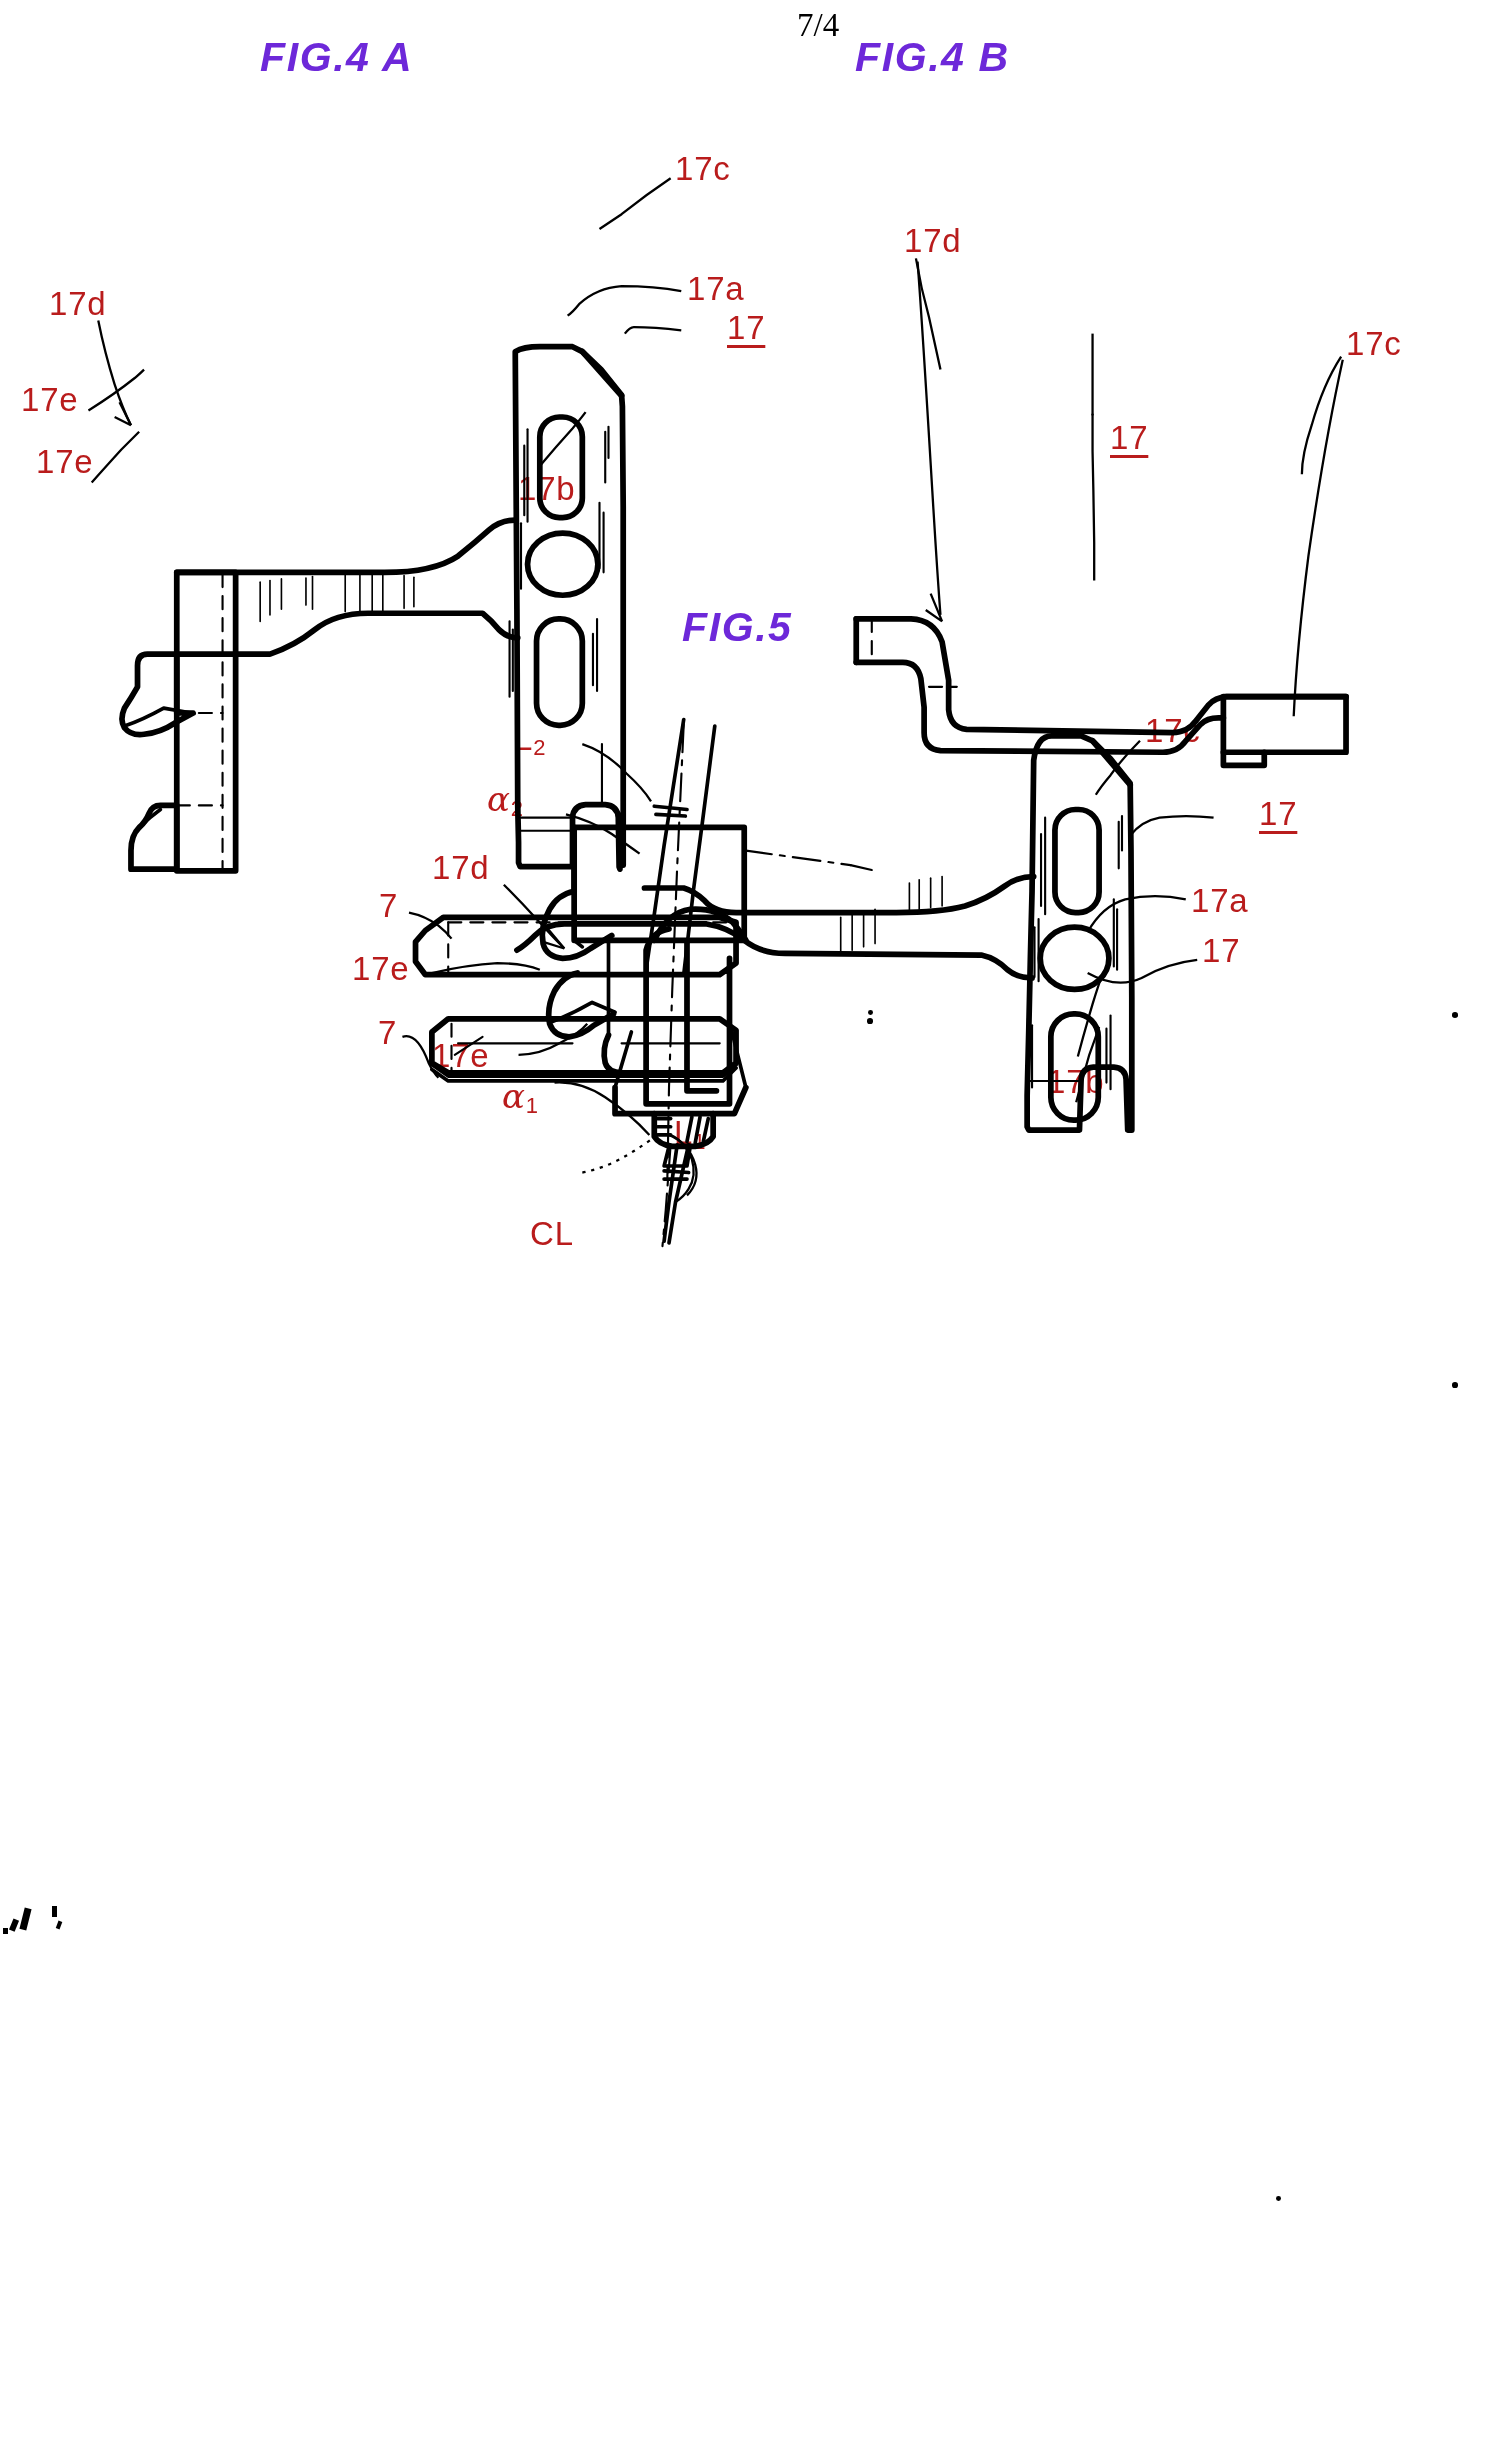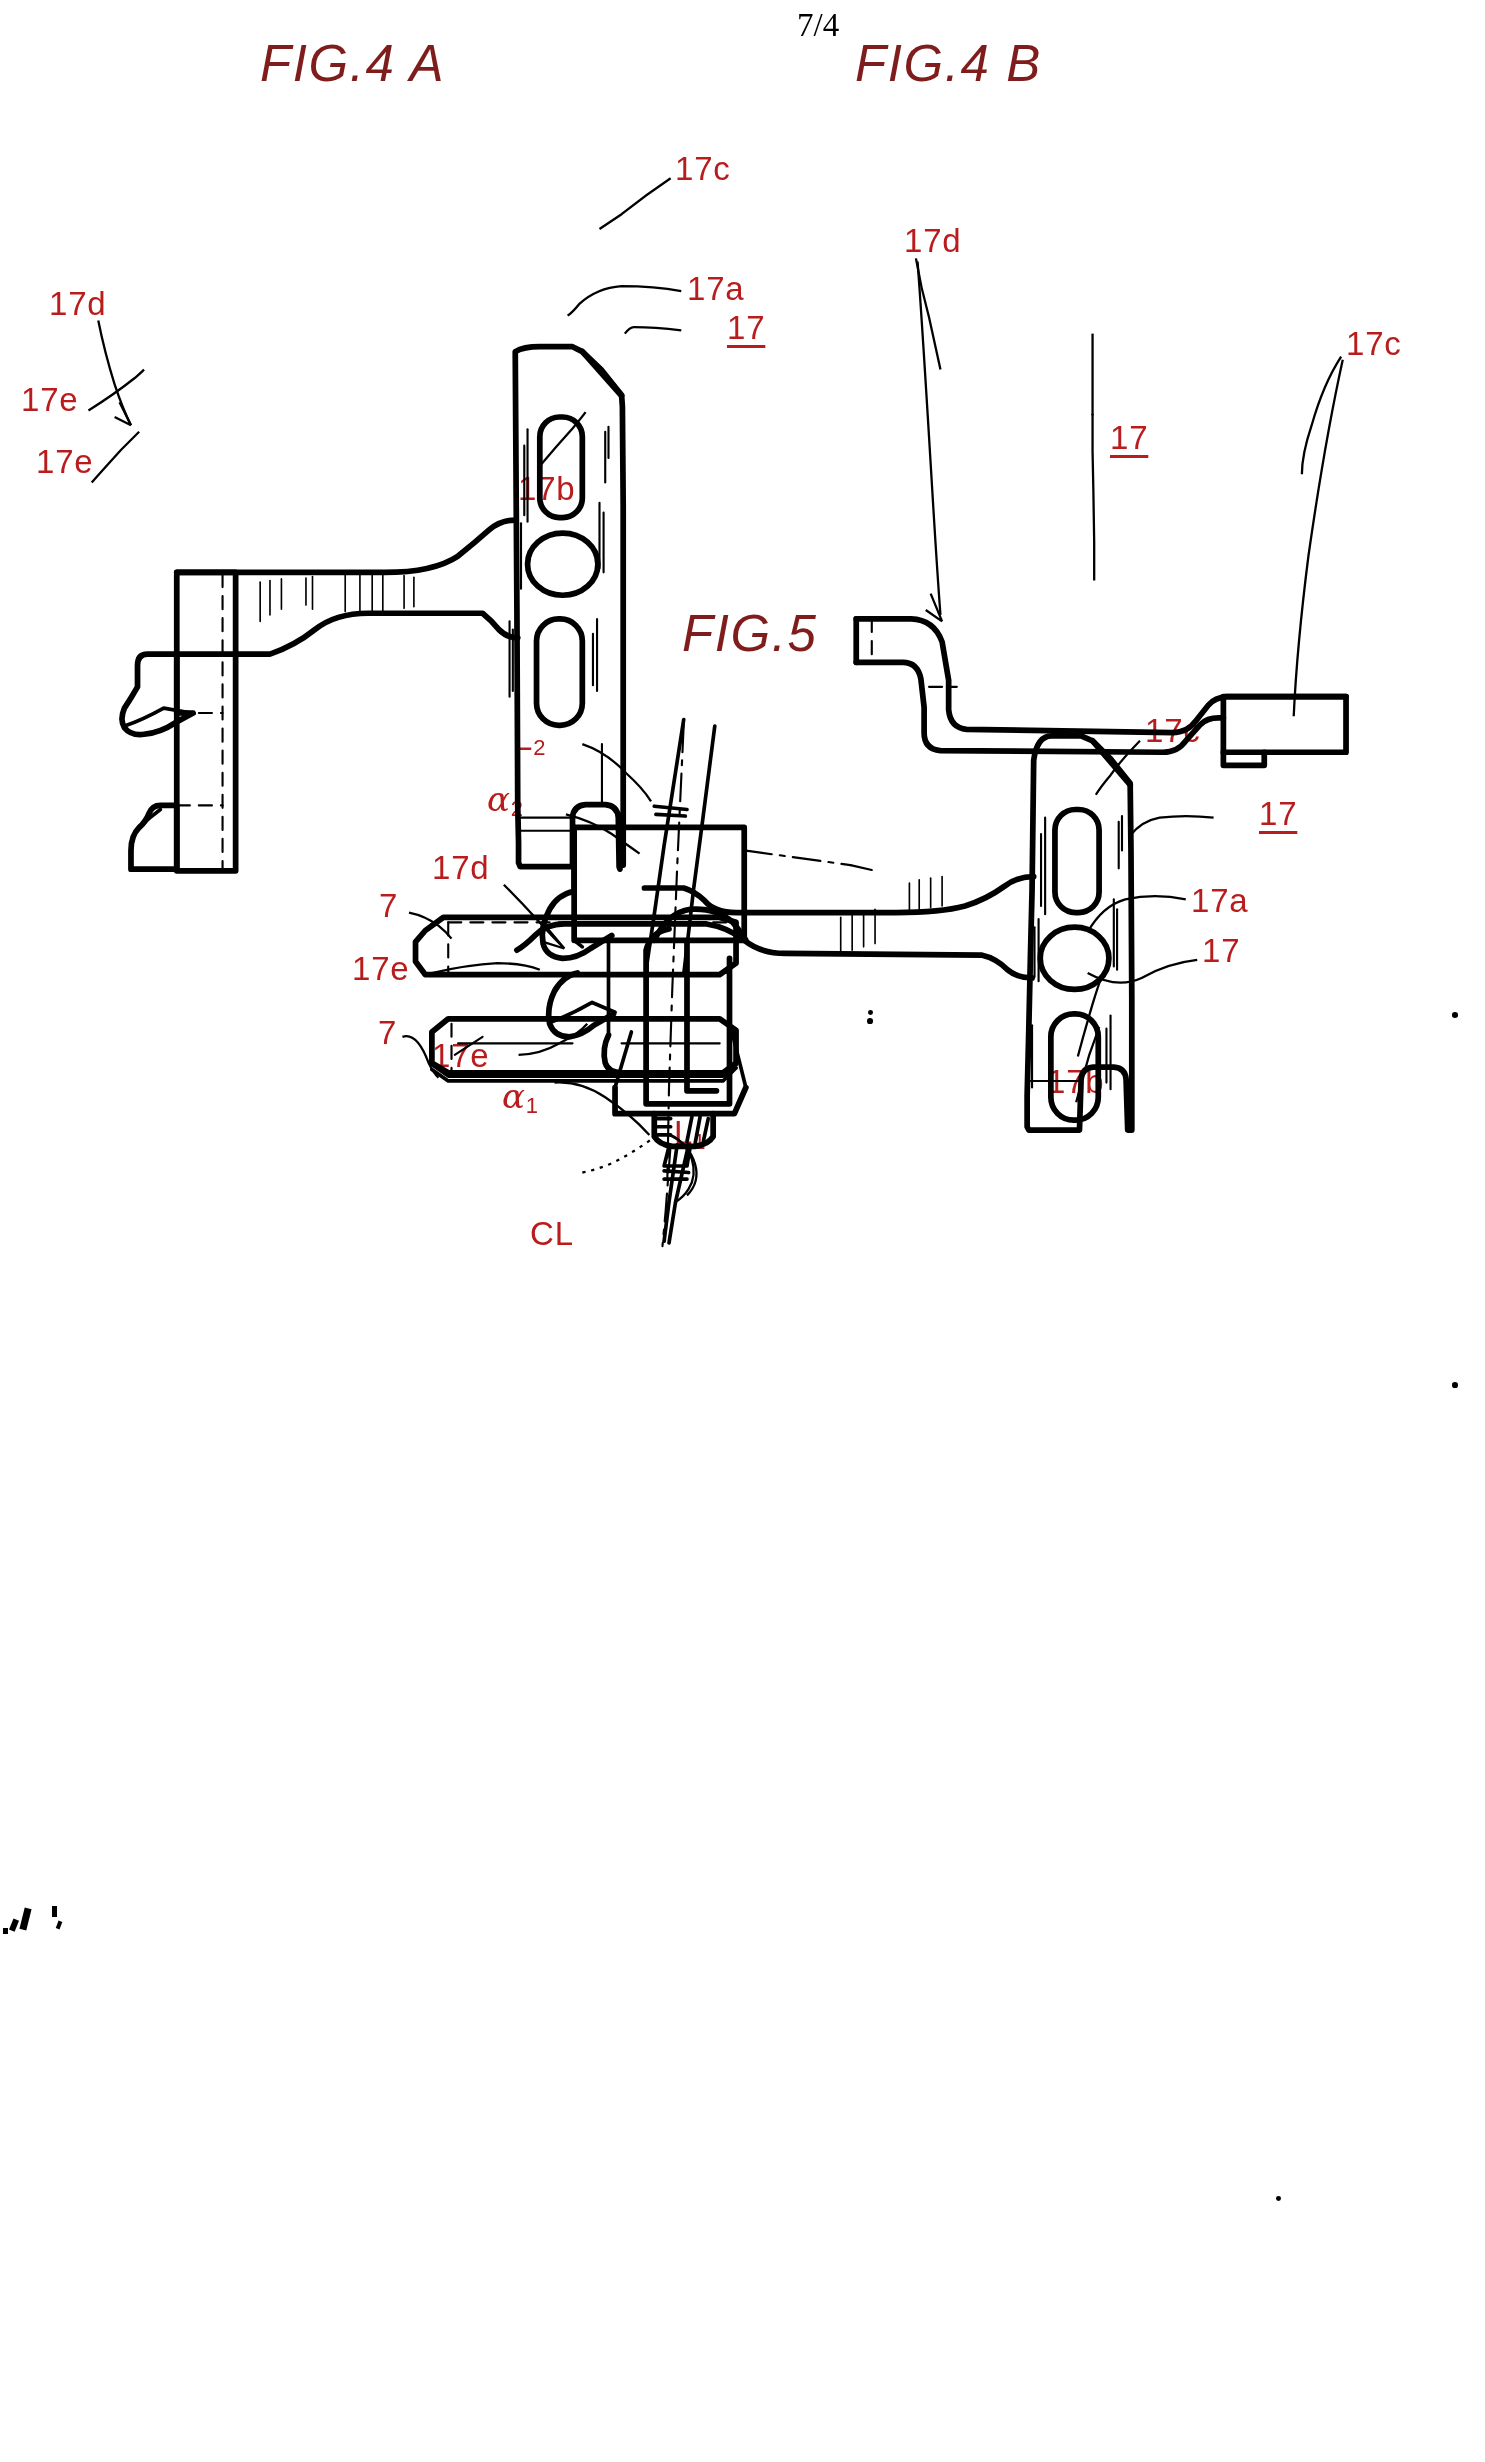--- a/index.html
+++ b/index.html
@@ -18,25 +18,25 @@
   #sheet {
     position: absolute;
     left: 0; top: 0;
     width: 1486px;
     height: 2462px;
     background: #ffffff;
   }
   .fig-title {
     position: absolute;
     font-family: "Liberation Sans", sans-serif;
-    font-weight: normal;
+    font-weight: bold;
     font-style: italic;
-    font-size: 51px;
+    font-size: 41px;
     letter-spacing: 1.6px;
-    color: #7f1d1d;
+    color: #6d28d9;
     white-space: nowrap;
   }
   .page-num {
     position: absolute;
     font-family: "Liberation Serif", serif;
     font-size: 28px;
     color: #000;
     white-space: nowrap;
   }
   .ref-label {

